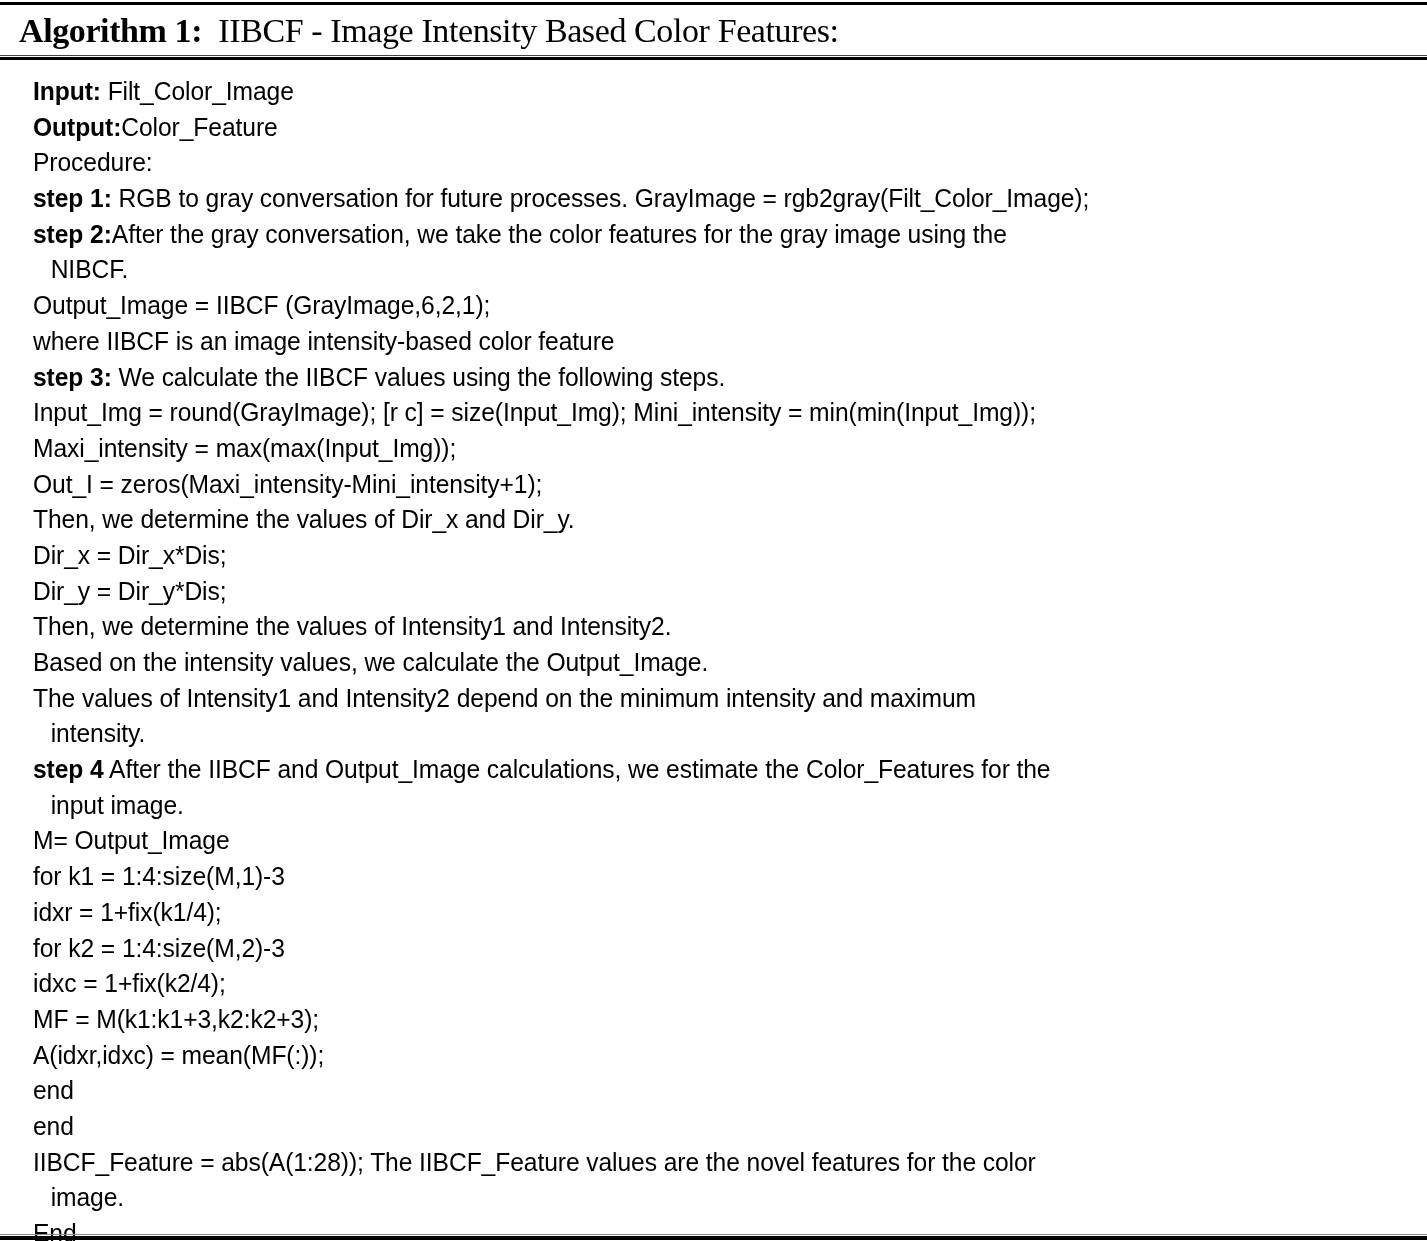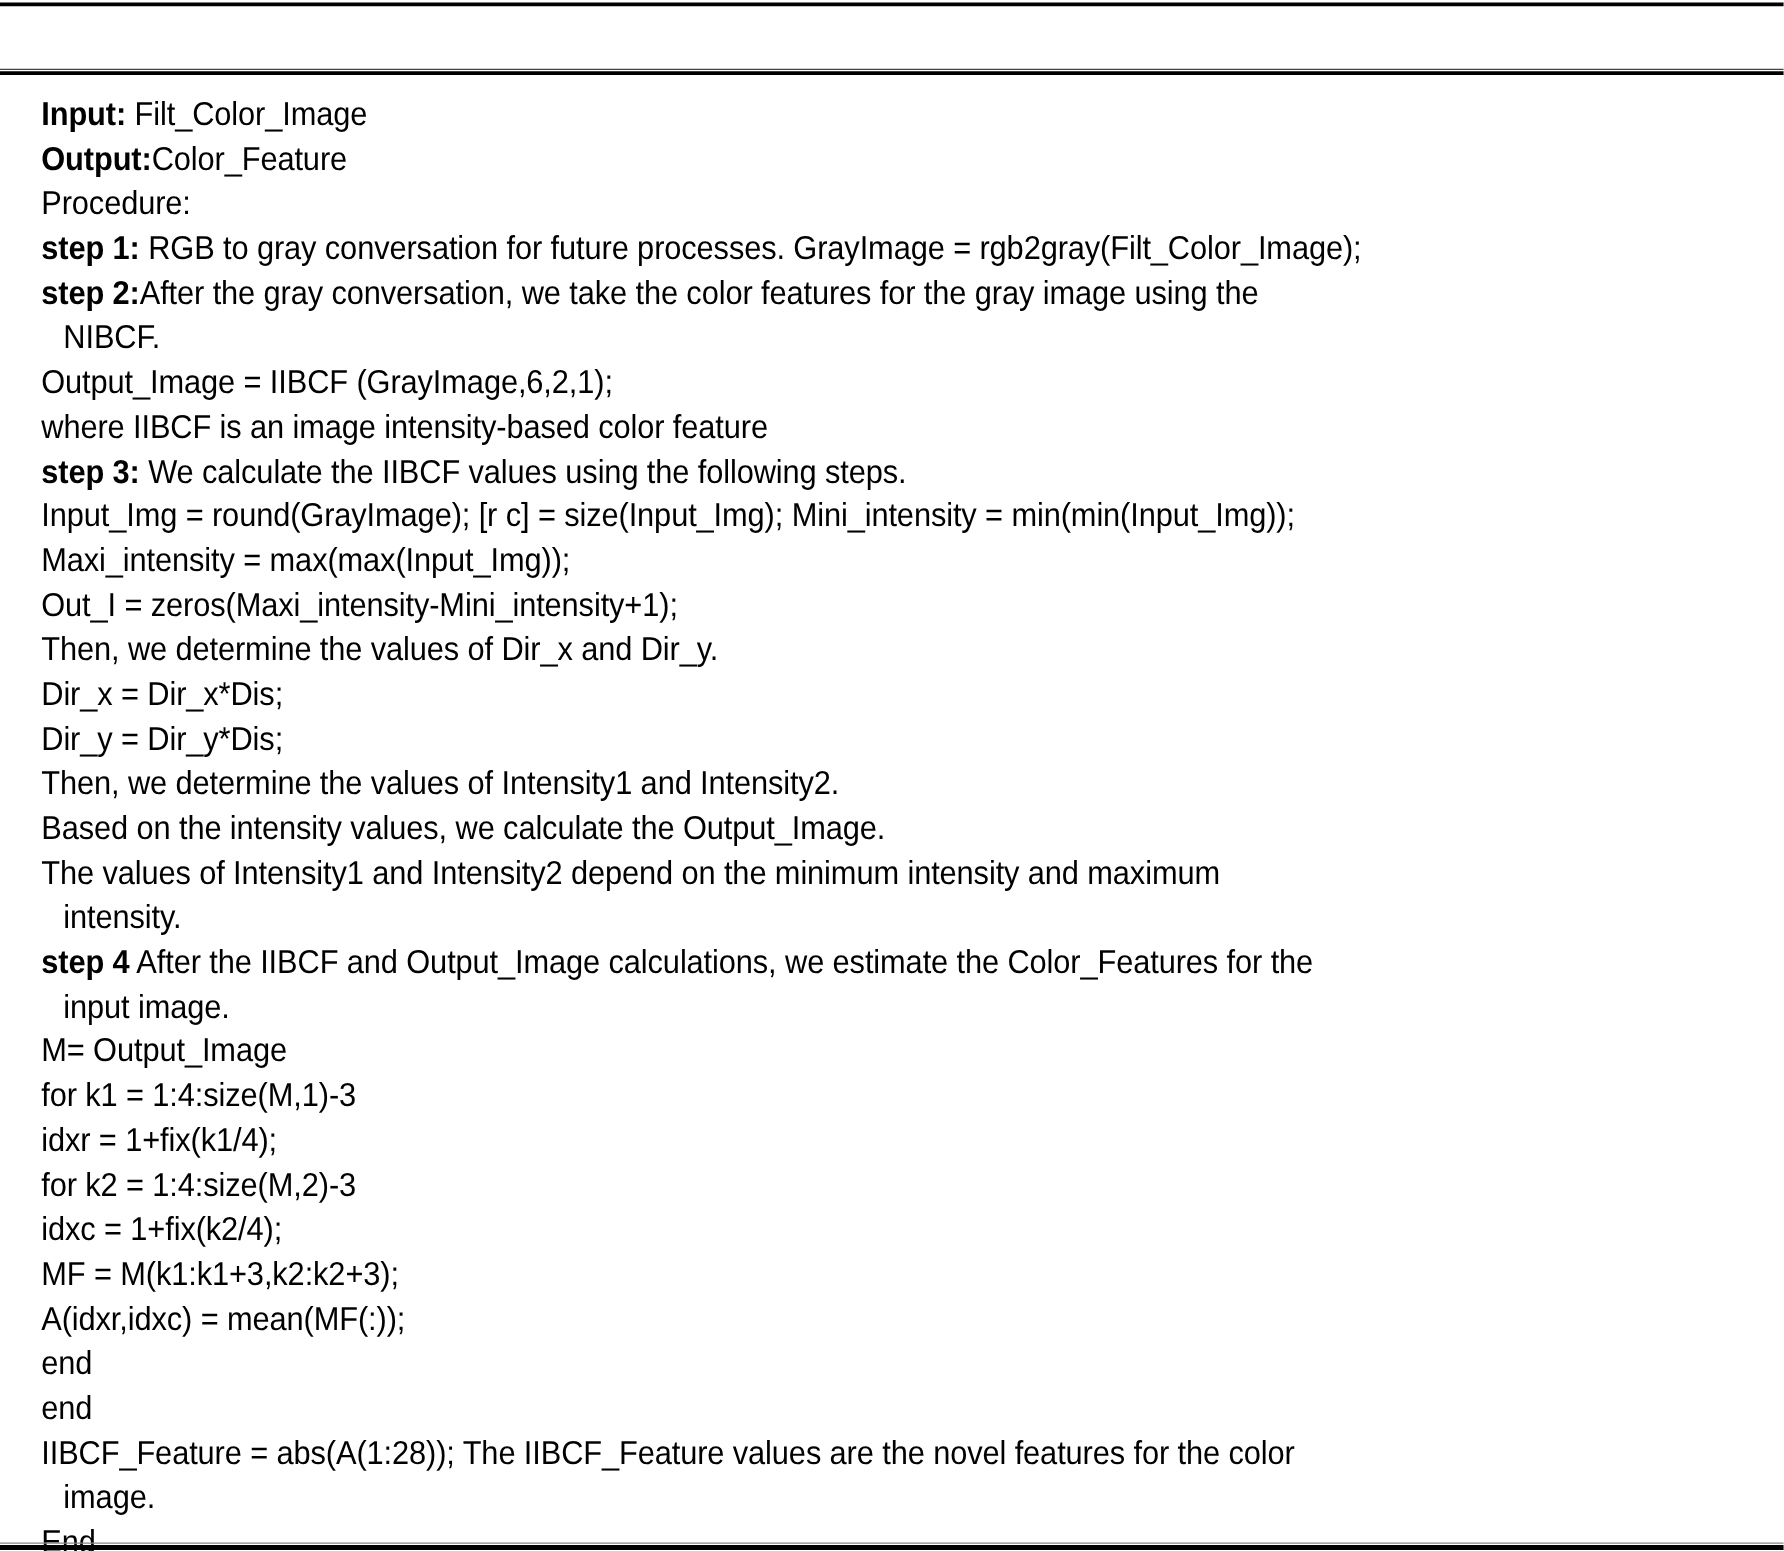--- a/index.html
+++ b/index.html
@@ -88,20 +88,26 @@
     left: 0; top: 1234px;
     width: 1427px; height: 1px;
     background: #888;
   }
 </style>
 </head>
 <body>
 
 <div class="algo">
   <div class="rule-top"></div>
+  <div class="header">
+    <div class="header-text">
+      <span class="header-label">Algorithm 1:</span>&nbsp;
+      <span class="header-title">IIBCF - Image Intensity Based Color Features:</span>
+    </div>
+  </div>
   <div class="rule-mid-thin"></div>
   <div class="rule-mid"></div>
 
   <div class="body" id="algo-body">
     <div class="line"><span class="kw">Input:</span><span> Filt_Color_Image</span></div>
     <div class="line"><span class="kw">Output:</span><span>Color_Feature</span></div>
     <div class="line"><span class="kw"></span><span>Procedure:</span></div>
     <div class="line"><span class="kw">step 1:</span><span> RGB to gray conversation for future processes. GrayImage = rgb2gray(Filt_Color_Image);</span></div>
     <div class="line"><span class="kw">step 2:</span><span>After the gray conversation, we take the color features for the gray image using the</span></div>
     <div class="line cont"><span class="kw"></span><span>NIBCF.</span></div>

